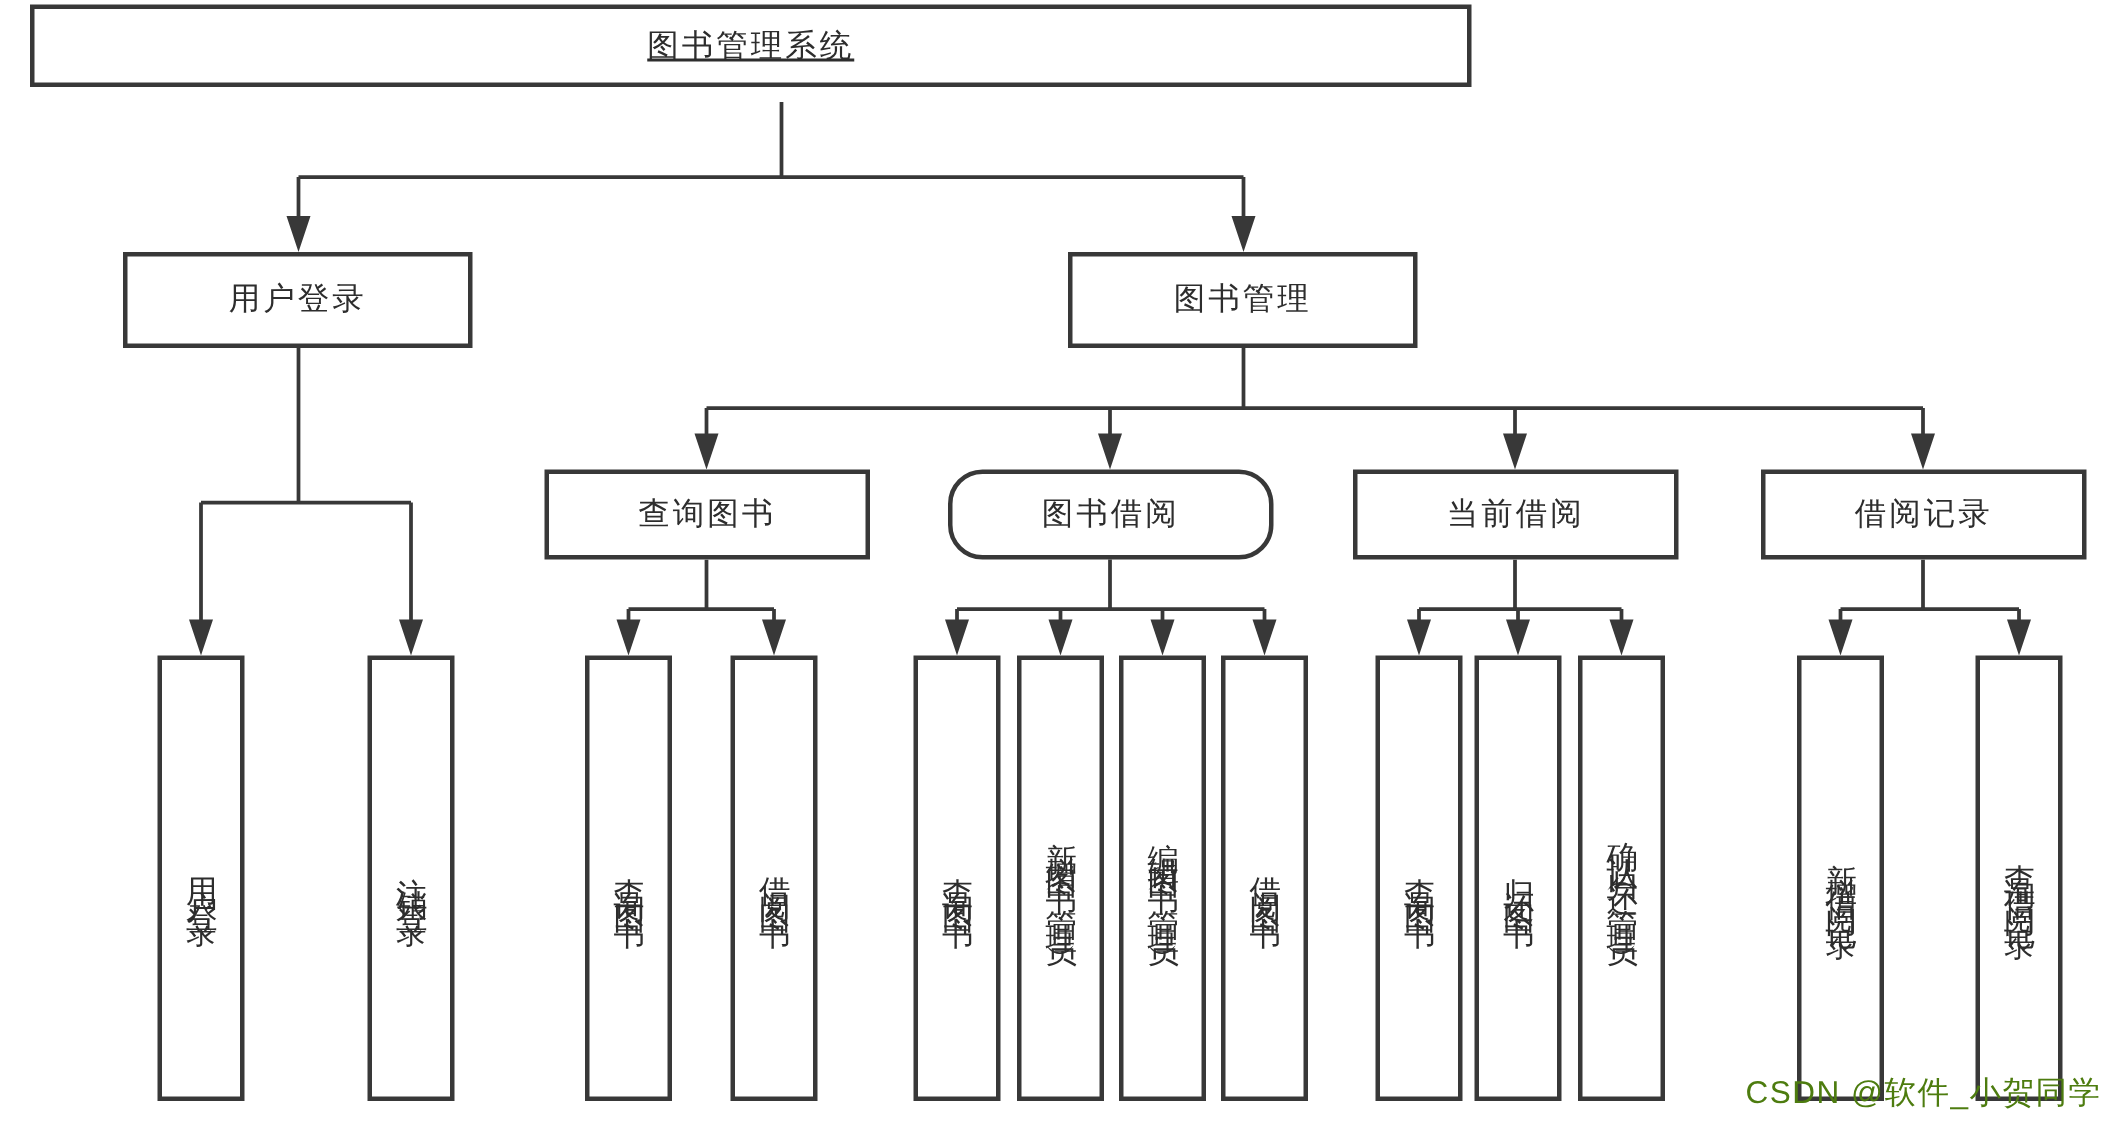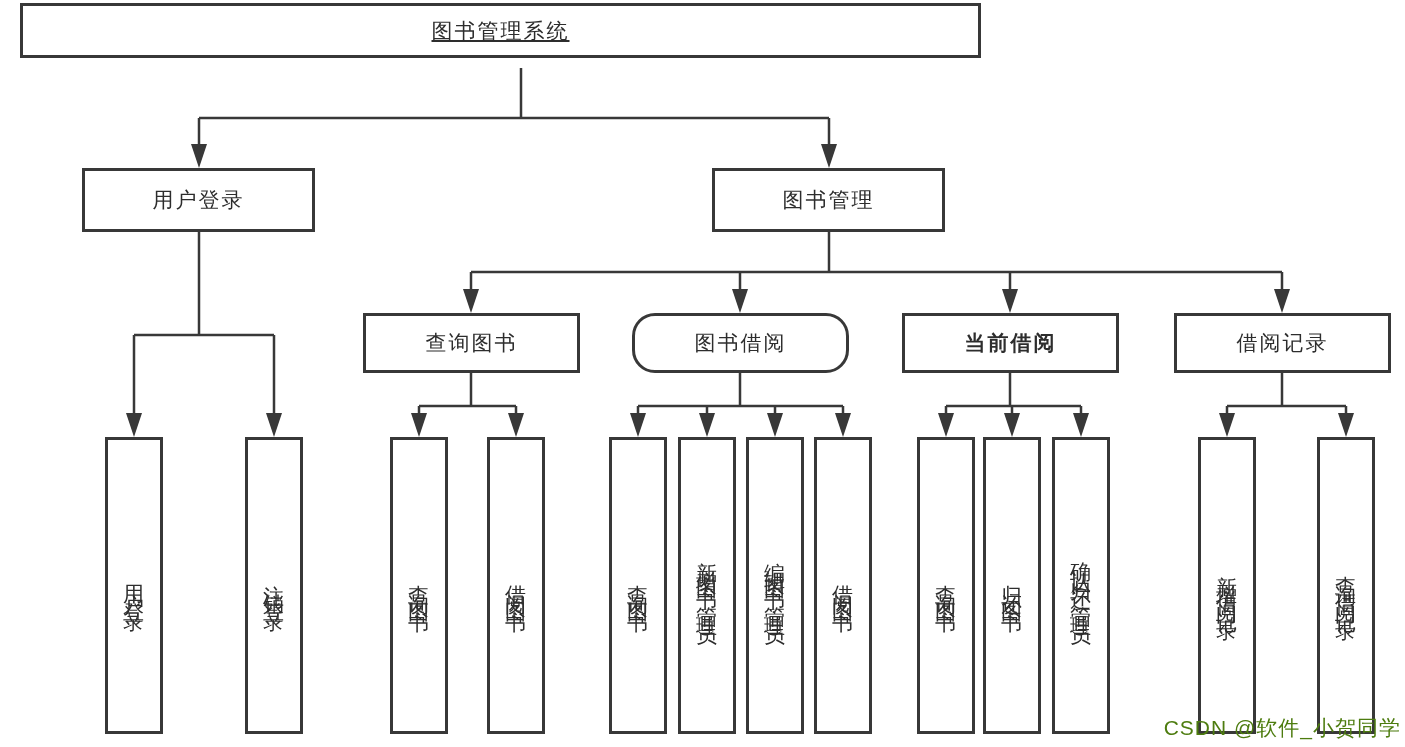--- a/index.html
+++ b/index.html
@@ -77,21 +77,21 @@
          M1338 413 L1354 413 L1346 437 Z" fill="#383838" stroke="none"></path>
   </svg>
 
   <div class="node" style="left:20px; top:3px; width:961px; height:55px;text-decoration:underline;">图书管理系统</div>
 
   <div class="node" style="left:82px; top:168px; width:233px; height:64px;">用户登录</div>
   <div class="node" style="left:712px; top:168px; width:233px; height:64px;">图书管理</div>
 
   <div class="node" style="left:363px; top:313px; width:217px; height:60px;">查询图书</div>
   <div class="node" style="left:632px; top:313px; width:217px; height:60px;border-radius:23px;">图书借阅</div>
-  <div class="node" style="left:902px; top:313px; width:217px; height:60px;font-weight:bold;">当前借阅</div>
+  <div class="node" style="left:902px; top:313px; width:217px; height:60px;">当前借阅</div>
   <div class="node" style="left:1174px; top:313px; width:217px; height:60px;">借阅记录</div>
 
   <div class="node vnode" style="left:105px;">用户登录</div>
   <div class="node vnode" style="left:245px;">注销登录</div>
 
   <div class="node vnode" style="left:390px;">查询图书</div>
   <div class="node vnode" style="left:487px;">借阅图书</div>
 
   <div class="node vnode" style="left:609px;">查询图书</div>
   <div class="node vnode" style="left:678px;">新增图书（管理员）</div>

